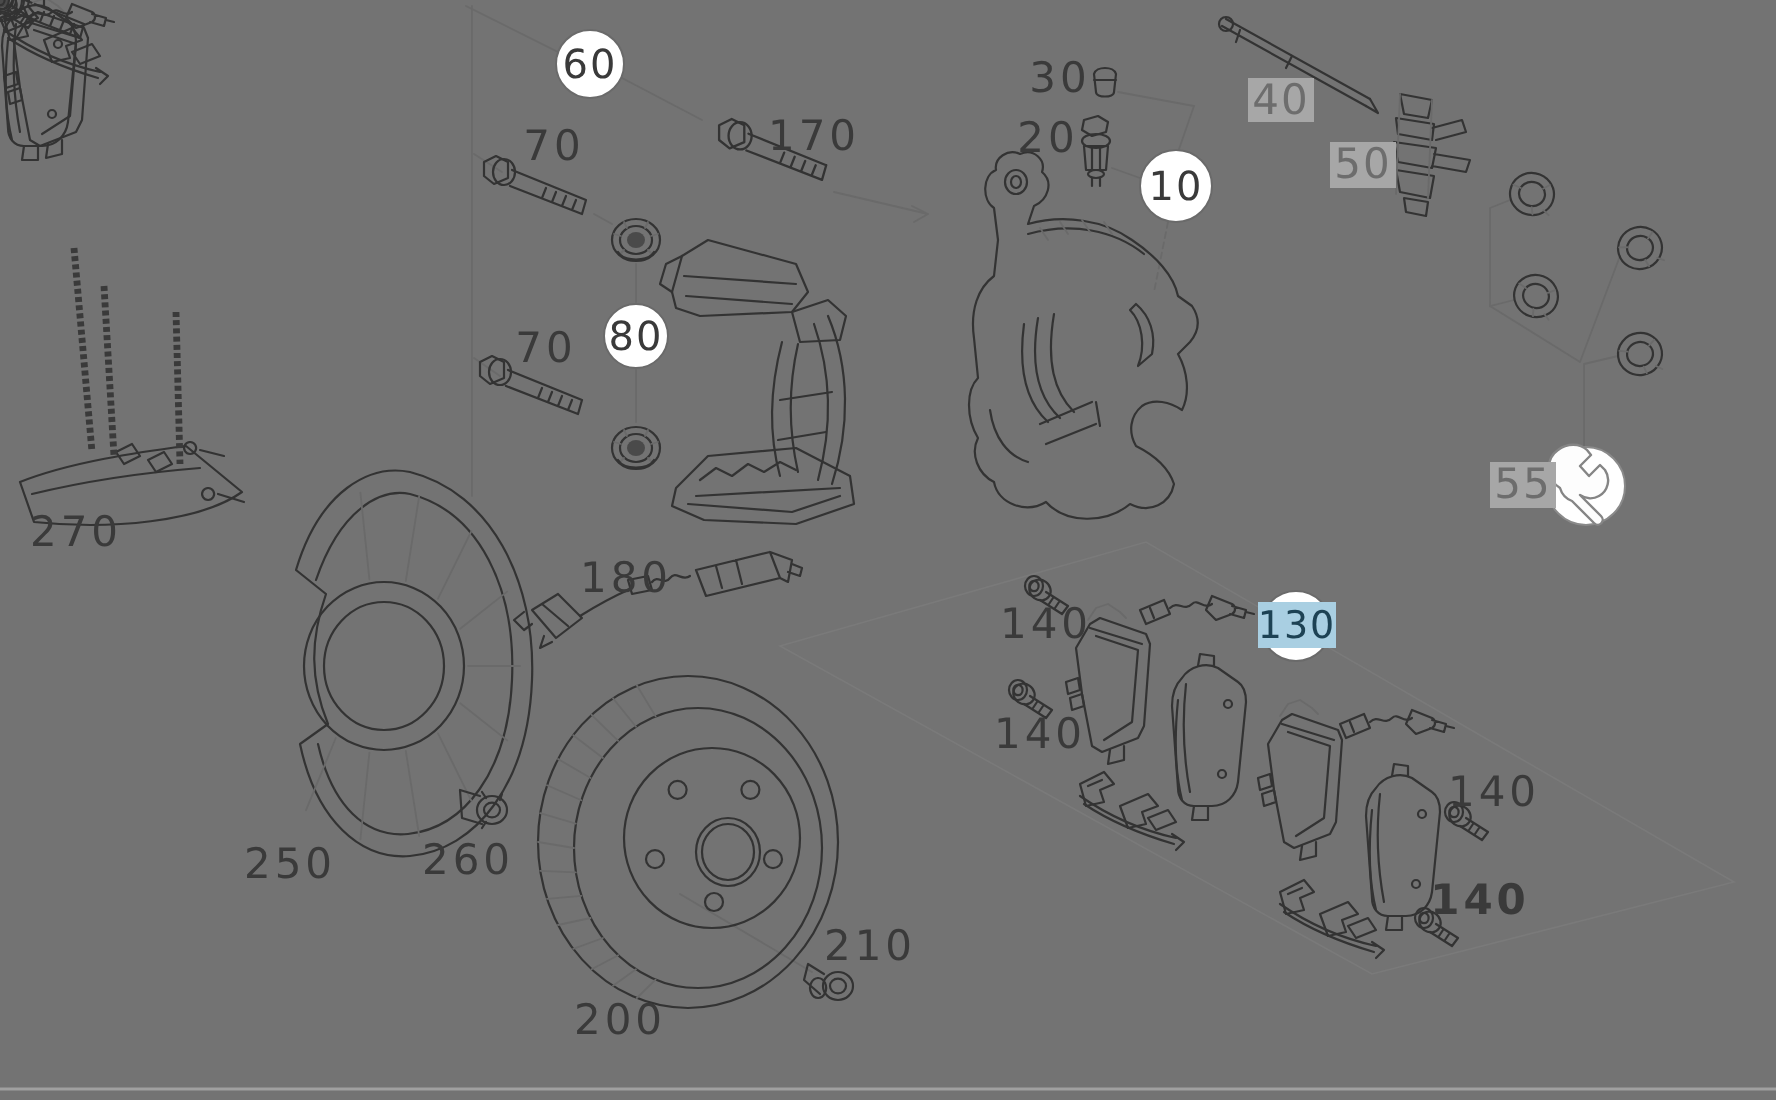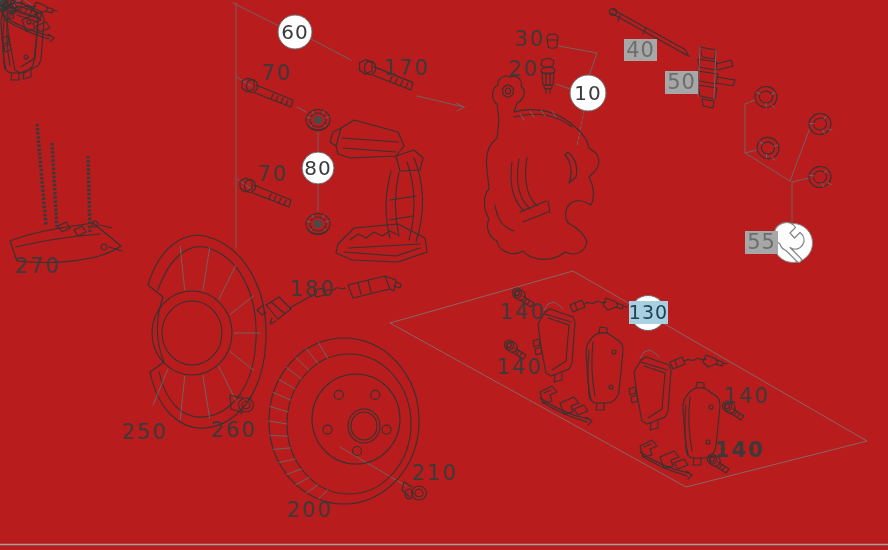--- a/index.html
+++ b/index.html
@@ -1,16 +1,16 @@
 <!DOCTYPE html>
 <html><head>
 <meta charset="utf-8">
 <style>
   html,body{margin:0;padding:0;background:#ffffff;}
-  #stage{position:relative;width:888px;height:550px;background:#b91c1c;overflow:hidden;
+  #stage{position:relative;width:888px;height:550px;background:#737373;overflow:hidden;
          font-family:"DejaVu Sans","Liberation Sans",sans-serif;}
   svg{position:absolute;left:0;top:0;}
   .art{fill:none;stroke:#333333;stroke-width:1.1;stroke-linecap:round;stroke-linejoin:round;}
   .thin{fill:none;stroke:#6a6a6a;stroke-width:0.9;stroke-linecap:round;}
   .lbl{font-size:21px;fill:#3a3a3a;letter-spacing:2px;text-anchor:middle;}
   .lbl-c{font-size:20px;fill:#3a3a3a;letter-spacing:1px;text-anchor:middle;}
   .lbl-g{font-size:21px;fill:#6d6d6d;letter-spacing:1px;text-anchor:middle;font-weight:500;}
   .lbl-h{font-size:19px;fill:#1d4254;letter-spacing:1px;text-anchor:middle;font-weight:500;}
   .bold{font-weight:600;}
   .ccirc{fill:#ffffff;stroke:#6a6a6a;stroke-width:1;}

